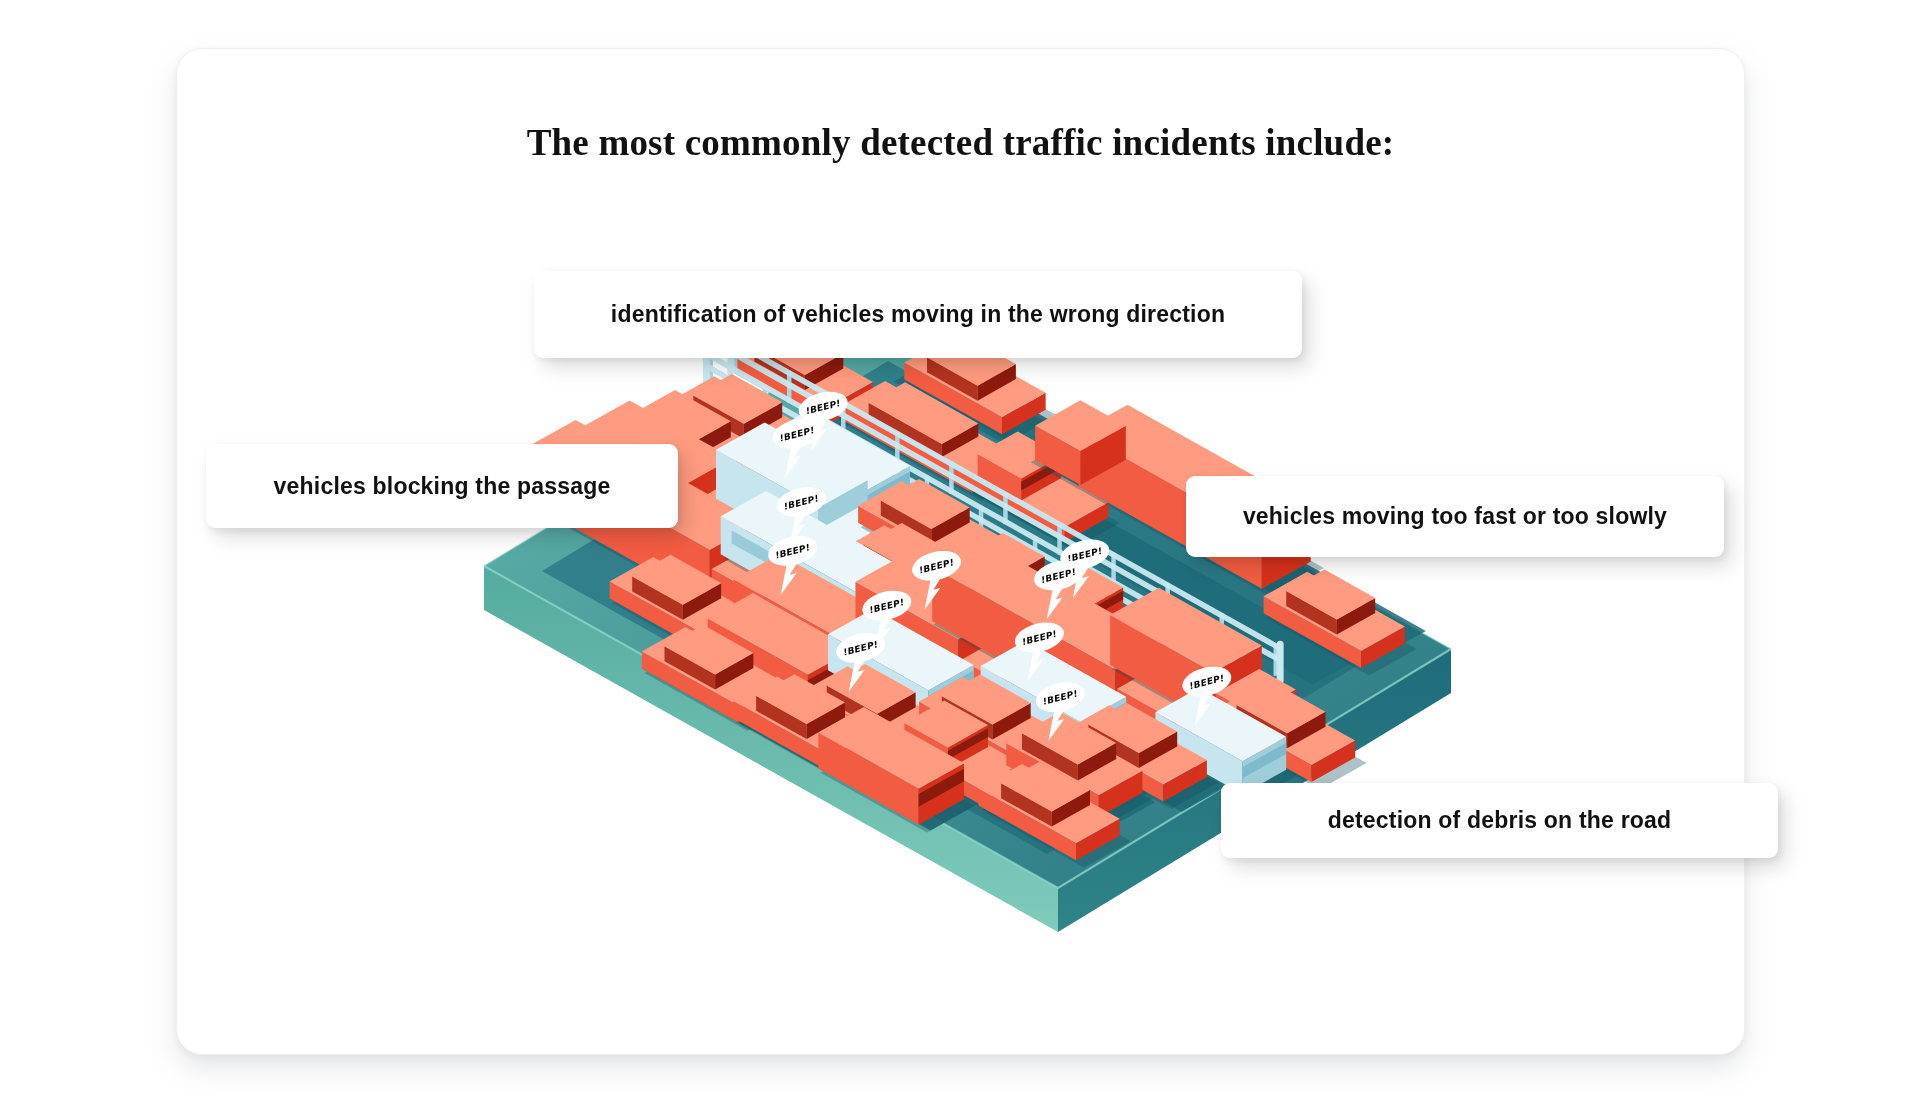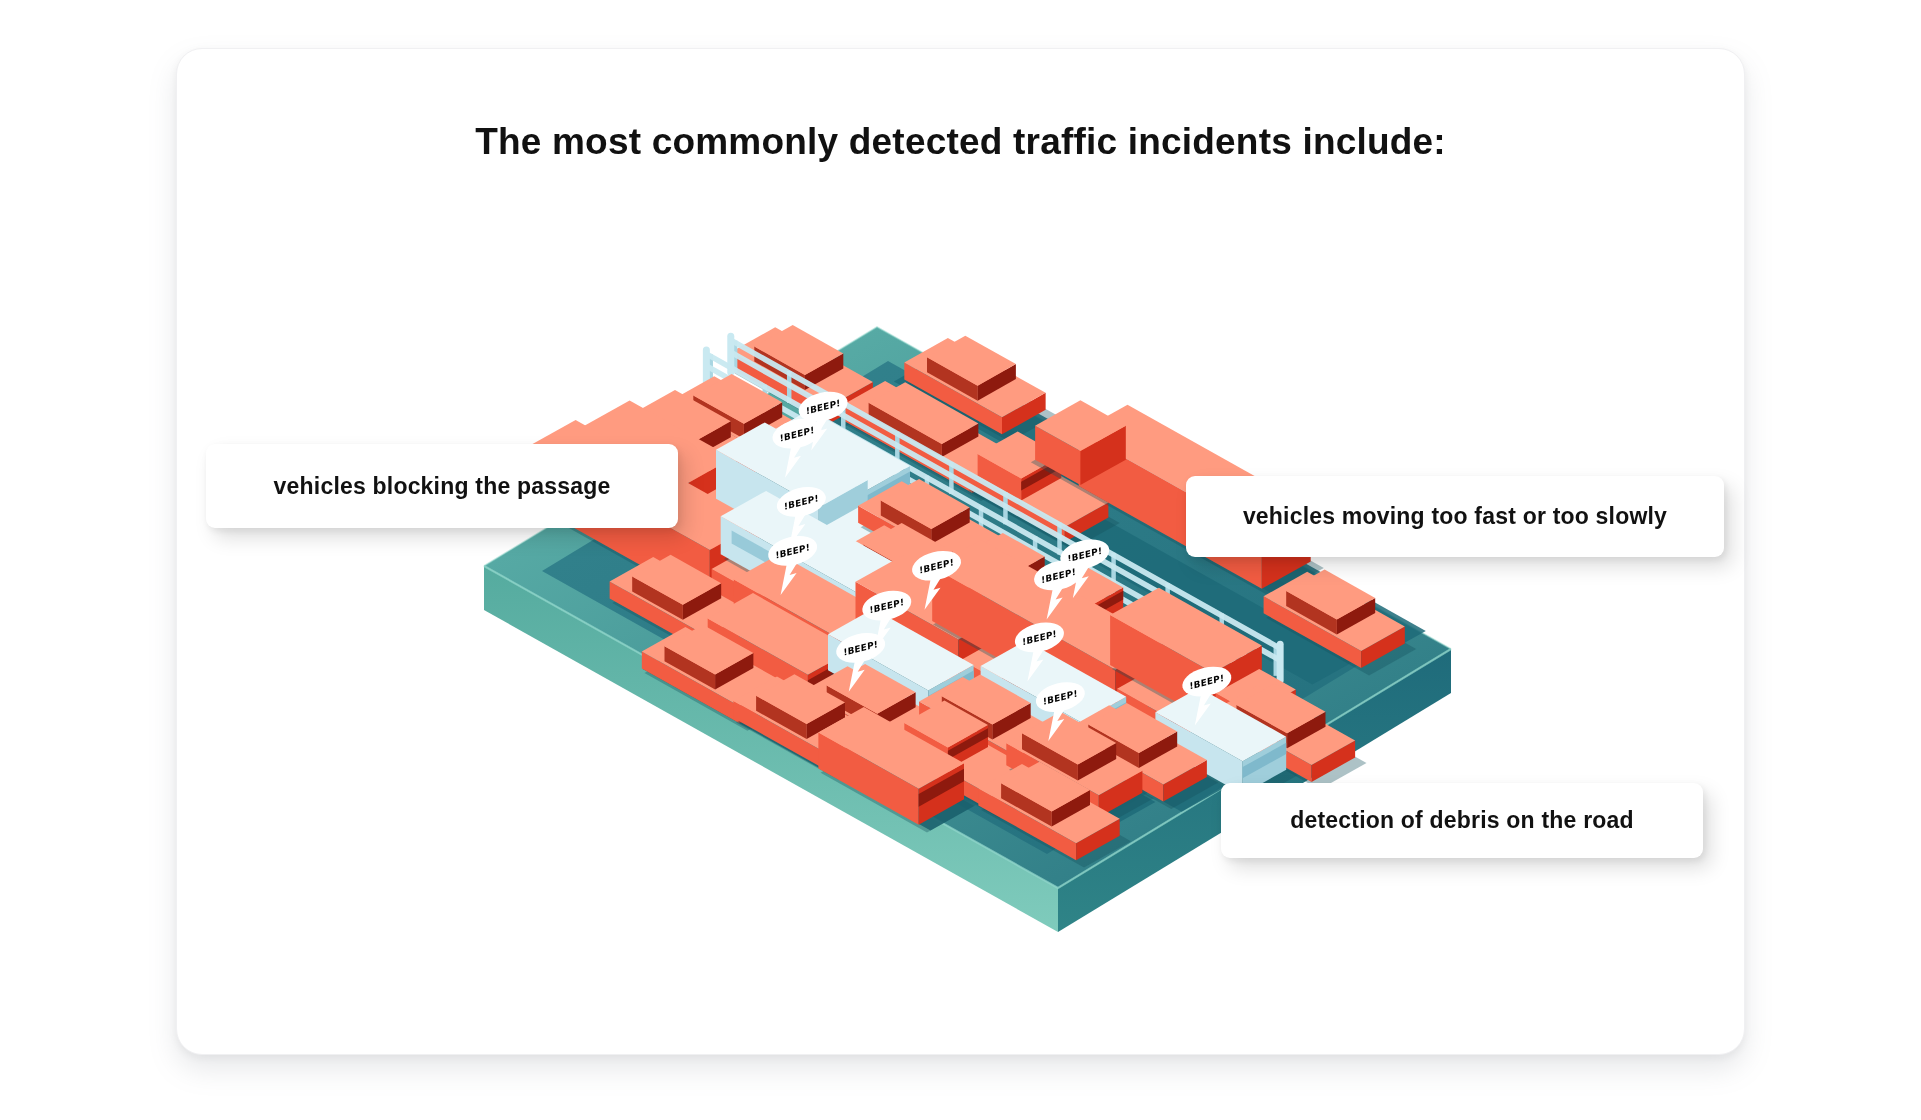--- a/index.html
+++ b/index.html
@@ -3,33 +3,33 @@
 <meta charset="utf-8">
 <style>
   * { box-sizing: border-box; margin: 0; padding: 0; }
   html,body { width:1921px; height:1120px; background:#ffffff; overflow:hidden;
     font-family:"Liberation Sans","DejaVu Sans",sans-serif; }
   .page { position:relative; width:1921px; height:1120px; background:#ffffff; }
   .card { position:absolute; left:176px; top:48px; width:1569px; height:1007px;
     background:#ffffff; border:1px solid #f0f0f2; border-radius:26px;
     box-shadow:0 14px 28px rgba(120,130,140,.18), 0 3px 8px rgba(0,0,0,.05); }
   .card-title { position:absolute; left:0; right:0; top:72px; text-align:center;
-    font-family:Liberation Sans, sans-serif;
+    font-family:Liberation Serif, serif;
     font-size:37px; font-weight:800; letter-spacing:.2px; color:#111111; }
   .scene { position:absolute; left:294px; top:252px; width:1000px; height:650px; z-index:1; }
   .scene svg { width:100%; height:100%; display:block; overflow:visible; }
   .callout { position:absolute; z-index:2; background:#ffffff; border-radius:9px;
     box-shadow:8px 10px 20px rgba(0,0,0,.13), 2px 3px 7px rgba(0,0,0,.07);
     display:flex; align-items:center; justify-content:center; text-align:center;
     font-size:23px; font-weight:700; color:#111111; letter-spacing:.2px; }
   #co-0 { left:357px; top:222px; width:768px; height:87px; }
   #co-1 { left:29px;  top:395px; width:472px; height:84px; }
   #co-2 { left:1009px;top:427px; width:538px; height:81px;text-align:right; }
   #co-3 { left:88px;  top:722px; width:663px; height:80px; }
-  #co-4 { left:1044px;top:734px; width:482px; height:75px; }
+  #co-4 { left:1044px;top:734px; width:557px; height:75px; }
   .bubble-text { font-family:"DejaVu Sans","Liberation Sans",sans-serif;
     font-size:9px; font-weight:bold; font-style:italic; letter-spacing:.3px; }
 </style>
 </head>
 <body>
 
 <div class="page">
   <div class="card">
     <h1 class="card-title">The most commonly detected traffic incidents include:</h1>
 
@@ -483,20 +483,23 @@
             </g>
             <g>
               <polygon fill="#FFFFFF" points="584.3,405.0 594.3,407.0 586.3,420.0 593.3,418.0 577.3,440.0"></polygon>
               <ellipse cx="589.3439999999999" cy="396.02199999999993" rx="25" ry="14" fill="#FFFFFF" transform="rotate(-14 589.3439999999999 396.02199999999993)"></ellipse>
               <text x="589.3439999999999" y="399.52199999999993" text-anchor="middle" fill="#000000" class="bubble-text" transform="rotate(-14 589.3439999999999 396.02199999999993)">!BEEP!</text>
             </g>
           </g>
         </svg>
     </div>
 
+    <div class="callout" id="co-0">
+      <span>identification of vehicles moving in the wrong direction</span>
+    </div>
     <div class="callout" id="co-1">
       <span>vehicles blocking the passage</span>
     </div>
     <div class="callout" id="co-2">
       <span>vehicles moving too fast or too slowly</span>
     </div>
     <div class="callout" id="co-4">
       <span>detection of debris on the road</span>
     </div>
   </div>

